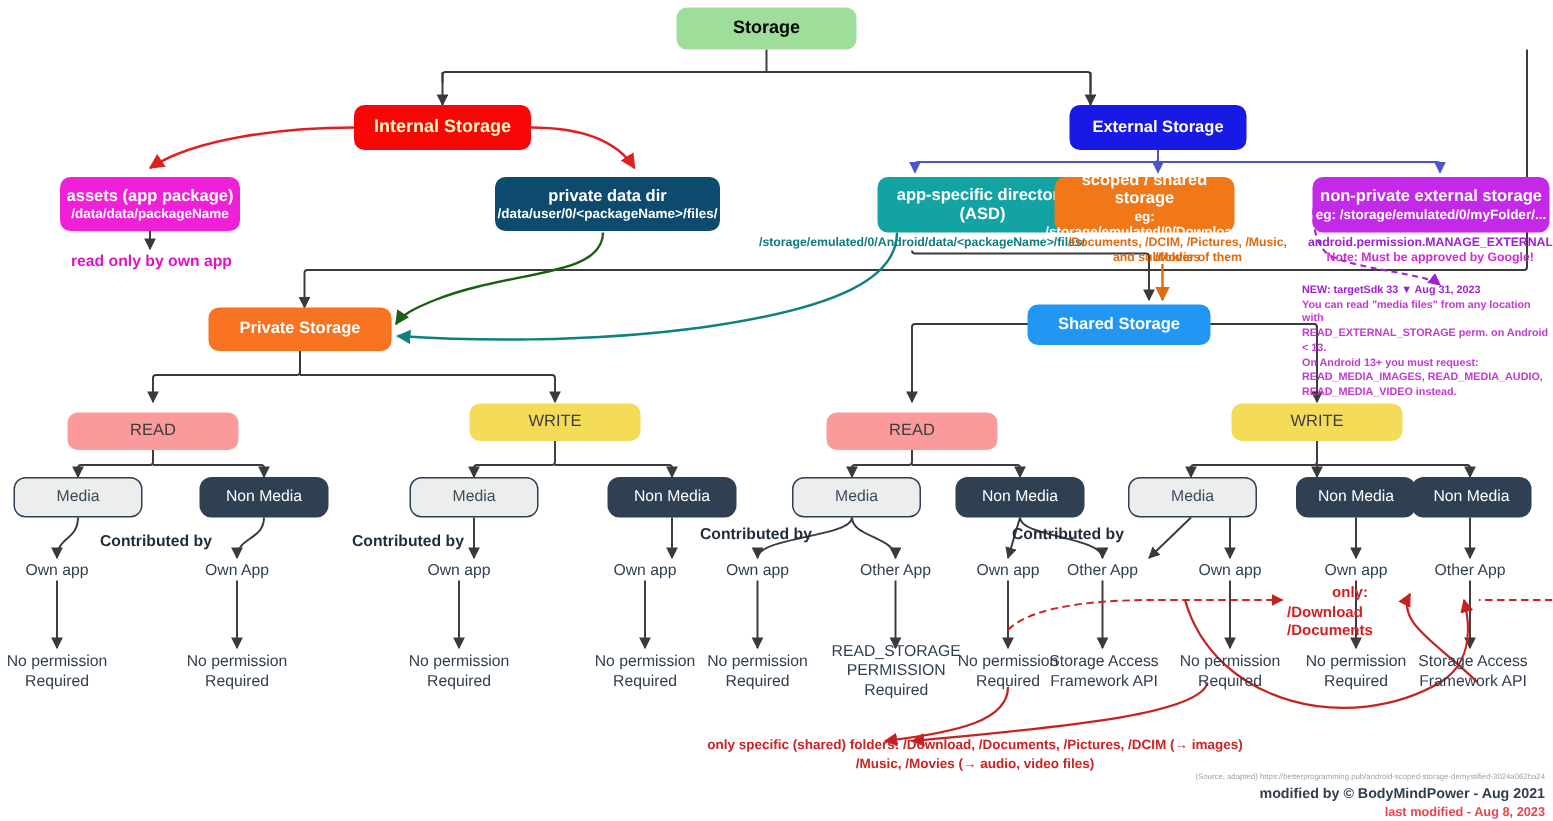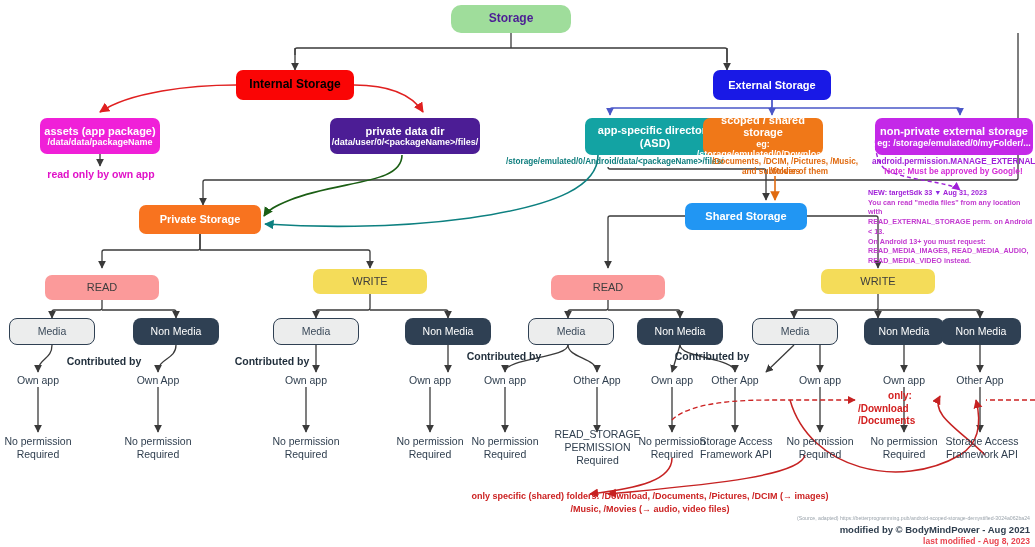--- a/index.html
+++ b/index.html
@@ -28,25 +28,25 @@
     flex-direction: column;
     align-items: center;
     justify-content: center;
     text-align: center;
     line-height: 1.15;
   }
   .node .t1 { font-weight: bold; }
   .node .t2 { font-size: 9px; font-weight: bold; }
 
   
-  .n-storage   { background:#9fdd9b; color:#4c1d95; font-size:12px; font-weight:600;border-radius:10px; }
-  .n-internal  { background:#fa0505; color:#000000; font-size:12px; font-weight:bold; }
+  .n-storage   { background:#9fdd9b; color:#000000; font-size:12px; font-weight:600; }
+  .n-internal  { background:#fa0505; color:#fef9c3; font-size:12px; font-weight:bold; }
   .n-external  { background:#1919e6; color:#ffffff; font-size:11px; font-weight:bold; }
   .n-assets    { background:#f020d8; color:#ffffff; font-size:11px; }
-  .n-private   { background:#4c1d95; color:#ffffff; font-size:11px; }
+  .n-private   { background:#0c4a6e; color:#ffffff; font-size:11px; }
   .n-asd       { background:#13a3a3; color:#ffffff; font-size:11px;margin-left:47px; }
   .n-scoped    { background:#f07818; color:#ffffff; font-size:11px; }
   .n-nonpriv   { background:#c428e8; color:#ffffff; font-size:11px; }
 
   .n-privstore { background:#f8731f; color:#ffffff; font-size:11px; font-weight:600; }
   .n-shared    { background:#2196f3; color:#ffffff; font-size:11px; font-weight:600; }
 
   .n-read  { background:#fb9a9a; color:#3d3d3d; font-size:11px; }
   .n-write { background:#f4dc59; color:#3d3d3d; font-size:11px; }
 

